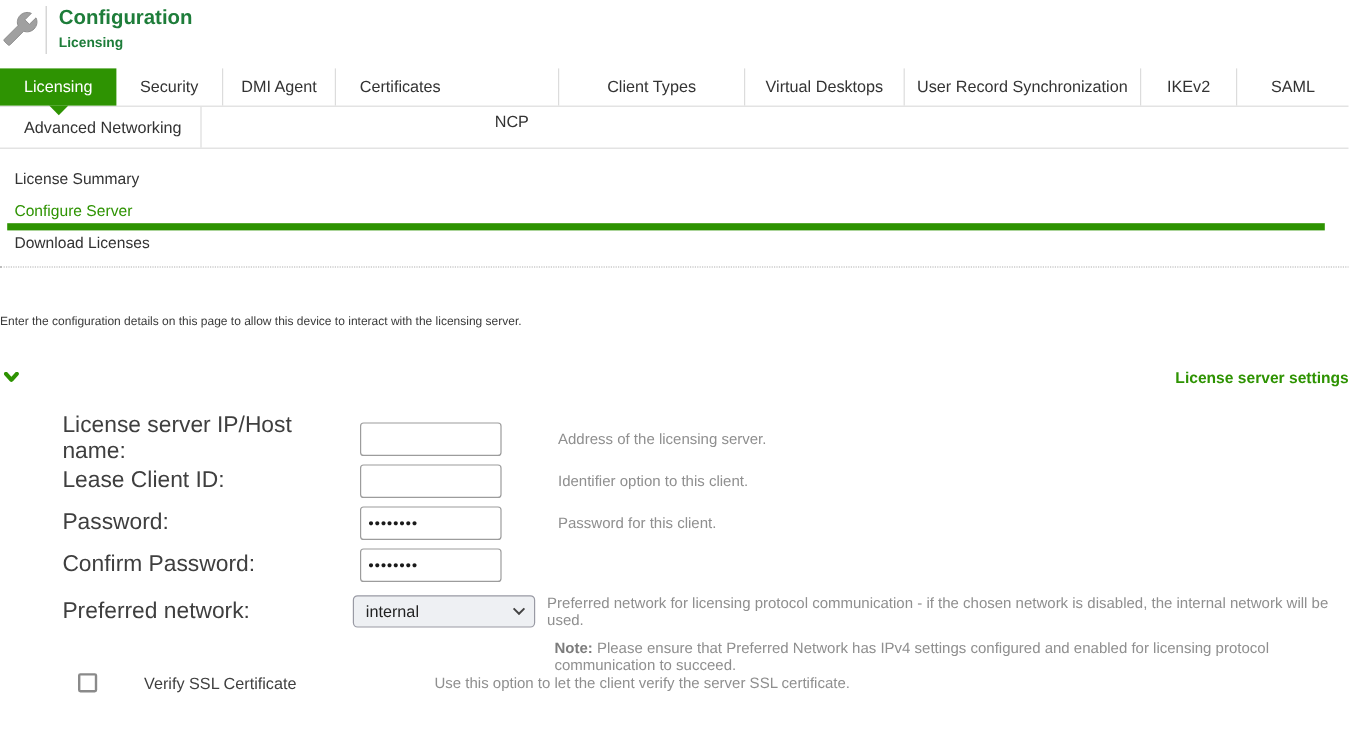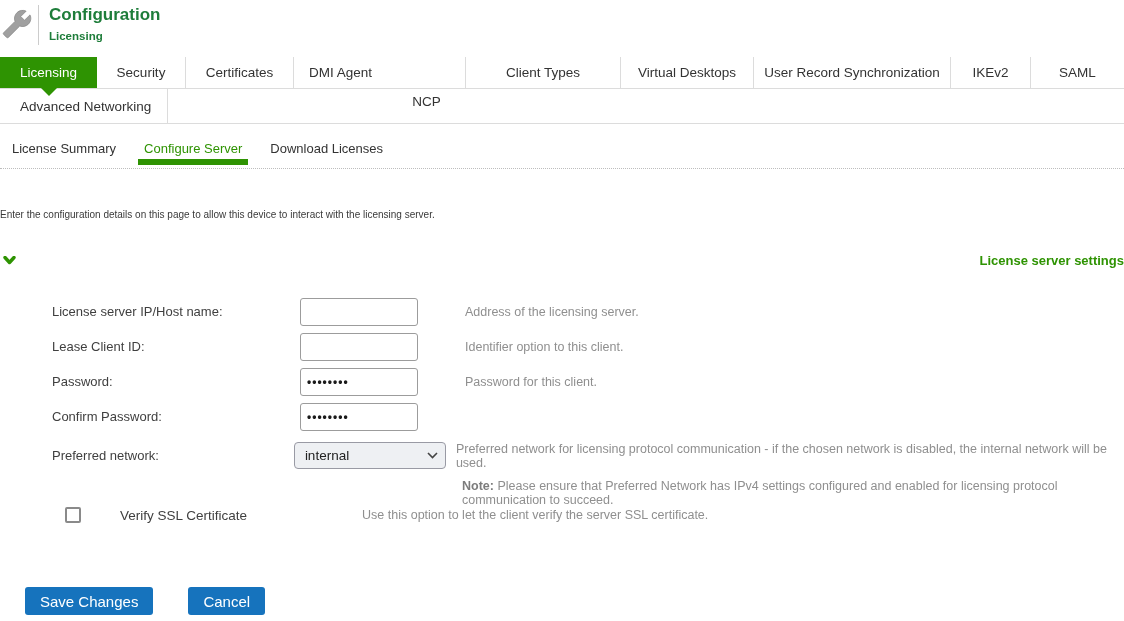--- a/index.html
+++ b/index.html
@@ -28,34 +28,34 @@
   .tab:first-child{border-left:none;}
   .tab.active{background:var(--green);color:#fff;border-left:none;}
   .tab.active + .tab{border-left:none;}
   .tab.active::after{content:"";position:absolute;top:100%;left:50%;transform:translateX(-50%);
        border:8px solid transparent;border-top:8px solid var(--green);border-bottom:none;z-index:3;}
   .tabrow2{display:flex;height:34px;border-bottom:1px solid var(--border);}
   .tab2{box-sizing:border-box;width:168px;display:flex;align-items:center;padding-left:20px;
        font-size:13.5px;color:#333;border-right:1px solid var(--border);cursor:pointer;}
 
   
-  .subtabs{display:flex;margin-top:17px;padding-left:10px;border-bottom:1px dotted #bdbdbd;}
+  .subtabs{display:flex;margin-top:17px;padding-left:10px;border-bottom:1px dotted #bdbdbd;flex-direction:column;}
   .subtab{font-size:13px;color:#333;margin-right:24px;padding:0 2px 12px;position:relative;cursor:pointer;}
   .subtab.active{color:var(--green);}
   .subtab.active::after{content:"";position:absolute;left:-4px;right:-4px;bottom:3px;height:6px;background:var(--green);}
 
   .intro{margin-top:40px;font-size:10px;color:#3a3a3a;}
 
   .section-head{display:flex;align-items:center;gap:7px;margin:33px 0 0 3px;justify-content:space-between;}
   .section-title{font-size:13px;font-weight:bold;color:var(--green);}
 
   
   .form{margin-top:26px;}
   .frow{display:flex;align-items:center;height:35px;}
-  .flabel{box-sizing:border-box;width:300px;padding-left:52px;font-size:13px;color:var(--label);}
+  .flabel{box-sizing:border-box;width:300px;padding-left:52px;font-size:19px;color:var(--label);}
   .finput{box-sizing:border-box;width:118px;height:28px;border:1px solid #9c9c9c;border-radius:3px;
        padding:0 6px;font-size:13px;font-family:inherit;color:#1a1a1a;background:#fff;}
   .finput.dots{font-weight:bold;letter-spacing:1px;font-size:12px;}
   .fhelp{margin-left:47px;font-size:12.5px;color:var(--help);}
   .frow-select{height:31px;margin-top:6px;}
   .select-wrap{position:relative;flex:0 0 auto;}
   .fselect{box-sizing:border-box;width:152px;height:27px;appearance:none;-webkit-appearance:none;
        background:#eef0f3;border:1px solid #999aa4;border-radius:4px;padding:0 40px 0 10px;
        font-size:13.5px;font-family:inherit;color:#222;cursor:pointer;}
   .select-chevron{position:absolute;right:8px;top:10px;pointer-events:none;}
@@ -89,22 +89,22 @@
     <div class="hdr-divider"></div>
     <div>
       <div class="hdr-title">Configuration</div>
       <div class="hdr-sub">Licensing</div>
     </div>
   </div>
 
   <nav class="tabrow1">
       <div class="tab active" style="width: 97px;">Licensing</div>
       <div class="tab" style="width: 88px;">Security</div>
+      <div class="tab" style="width: 94px;">DMI Agent</div>
       <div class="tab" style="width: 108px;">Certificates</div>
-      <div class="tab" style="width: 94px;">DMI Agent</div>
       <div class="tab" style="width: 78px; margin-top: 44px;">NCP</div>
       <div class="tab" style="width: 155px;">Client Types</div>
       <div class="tab" style="width: 133px;">Virtual Desktops</div>
       <div class="tab" style="width: 197px;">User Record Synchronization</div>
       <div class="tab" style="width: 80px;">IKEv2</div>
       <div class="tab" style="width: 94px;">SAML</div>
     </nav>
   <nav class="tabrow2">
       <div class="tab2">Advanced Networking</div>
     </nav>

